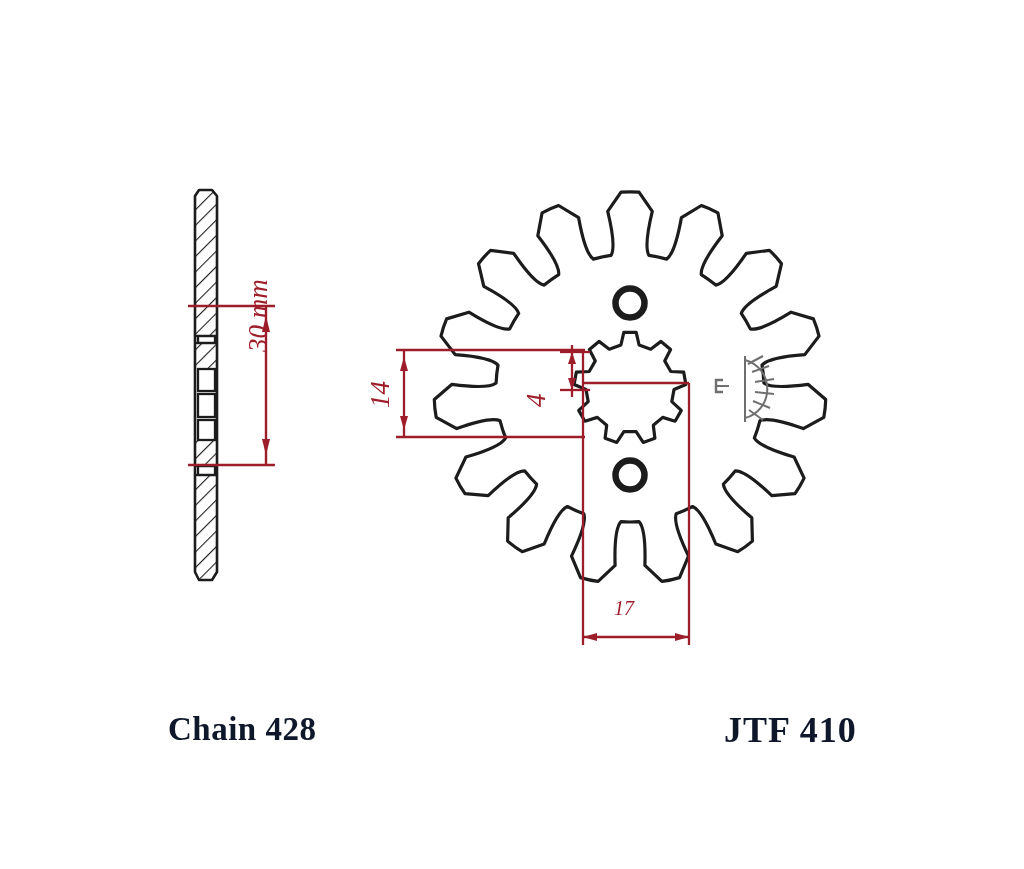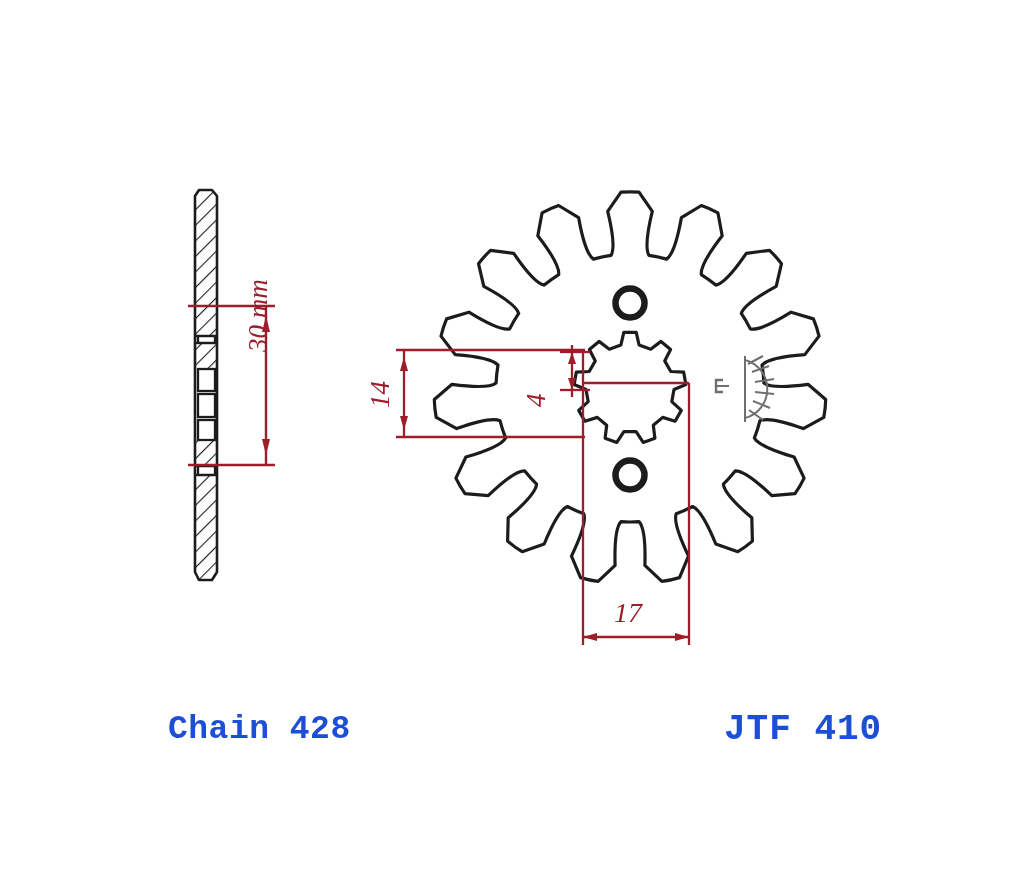--- a/index.html
+++ b/index.html
@@ -8,40 +8,40 @@
     background:#ffffff;
     font-family:"Liberation Sans", sans-serif;
     position:relative;
     overflow:hidden;
   }
   #stage{position:absolute;inset:0;}
   svg.layer{position:absolute;left:0;top:0;width:1024px;height:869px;overflow:visible;}
 
   .label-text{
     position:absolute;
-    font-family:Liberation Mono, monospace;
+    font-family:Liberation Serif, serif;
     font-weight:bold;
-    color:#1d4ed8;
+    color:#0f172a;
     white-space:nowrap;
     letter-spacing:0.5px;
   }
   #chain-label{left:168px;top:711px;font-size:33px;}
   #part-label{left:724px;top:709px;font-size:36px;letter-spacing:1px;}
 
   .dim-text{
     position:absolute;
     font-family:"Liberation Serif", serif;
     font-style:italic;
     color:#9e1d2a;
     white-space:nowrap;
   }
   #dim-30{left:243px;top:352px;font-size:27px;transform:rotate(-90deg);transform-origin:left top;}
   #dim-14{left:365px;top:408px;font-size:27px;transform:rotate(-90deg);transform-origin:left top;}
   #dim-4 {left:521px;top:407px;font-size:27px;transform:rotate(-90deg);transform-origin:left top;}
-  #dim-17{left:614px;top:597px;font-size:28px;}
+  #dim-17{left:614px;top:597px;font-size:20px;}
 </style>
 </head>
 <body>
 
 <div id="stage">
 
   <svg class="layer">
     <defs>
       <clipPath id="clipTop">
         <path d="M195,196 L199,190 L212,190 L217,196 L217,336 L195,336 Z"></path>

